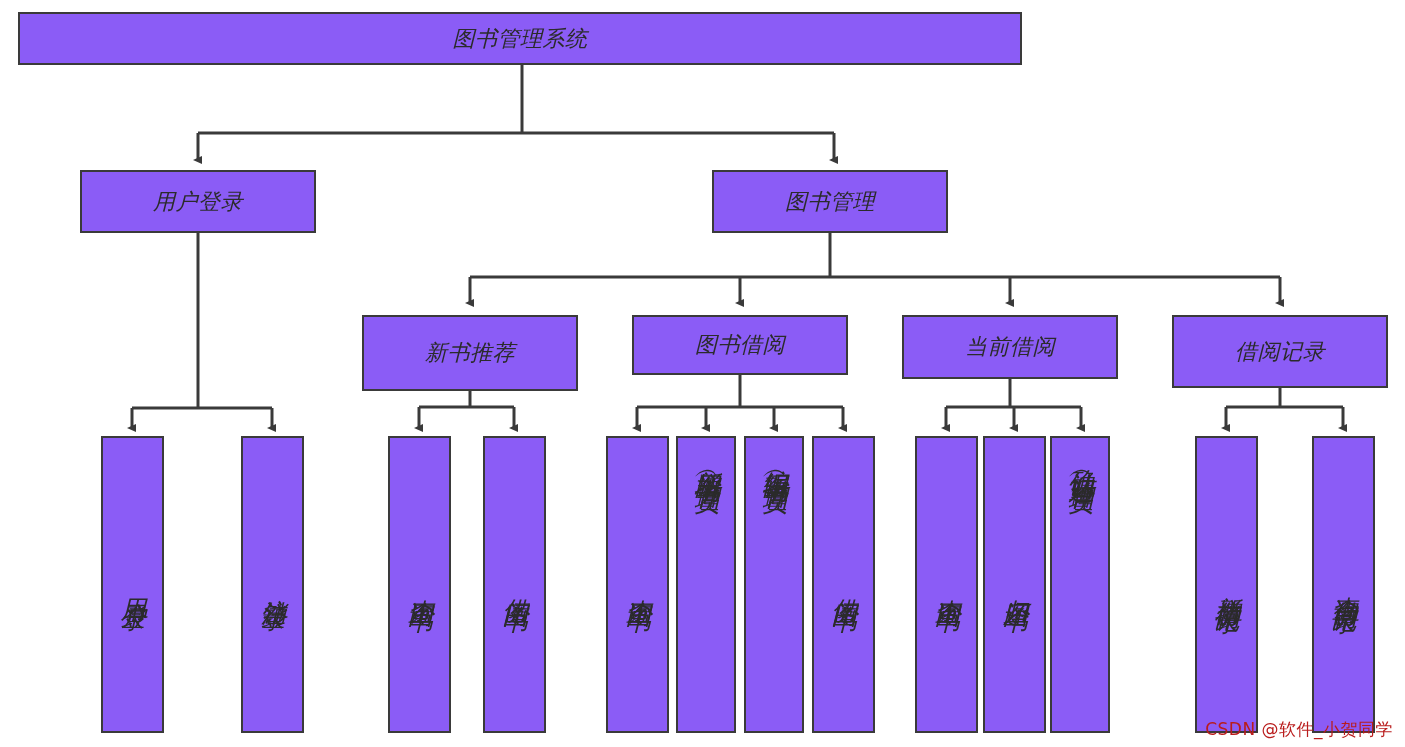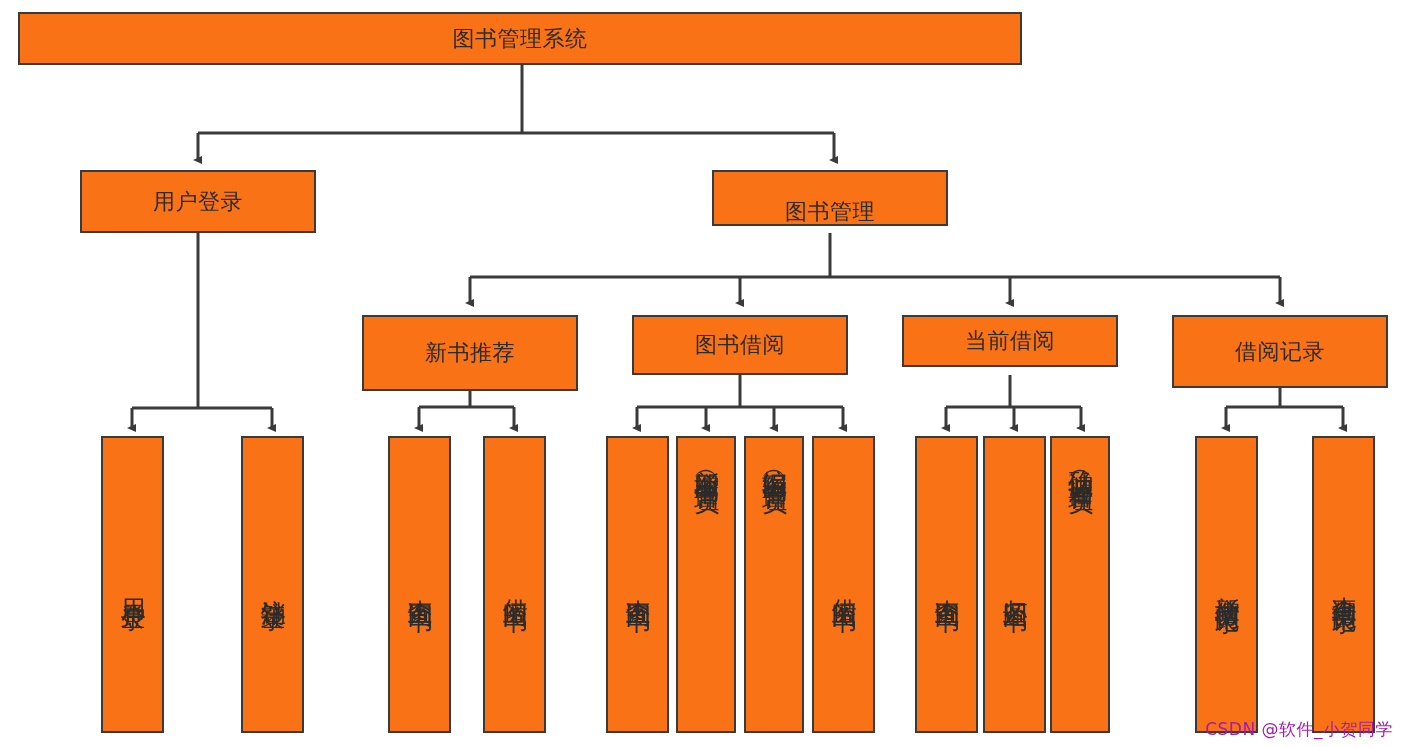--- a/index.html
+++ b/index.html
@@ -19,25 +19,26 @@
     position: absolute;
     left: 0;
     top: 0;
     width: 1405px;
     height: 747px;
   }
   .node-box {
     position: absolute;
     box-sizing: border-box;
     border: 2.5px solid #3a3a3a;
-    background: #f97316;
+    background: #8b5cf6;
     display: flex;
     align-items: center;
     justify-content: center;
     color: #2b2b2b;
+    font-style: italic;
   }
   .node-label {
     font-size: 22px;
     line-height: 1.15;
     letter-spacing: 0.5px;
     white-space: nowrap;
     color: #2b2b2b;
   }
   .node-box.vertical {
     align-items: flex-start;
@@ -54,21 +55,21 @@
   }
   .node-box.vertical.centered {
     align-items: center;
     padding-top: 0;
   }
   #watermark {
     position: absolute;
     right: 12px;
     bottom: 6px;
     font-size: 17px;
-    color: #a21caf;
+    color: #b91c1c;
     letter-spacing: 0.5px;
     user-select: none;
     white-space: nowrap;
   }
 </style>
 </head>
 <body>
 
 <div id="canvas">
 
@@ -122,31 +123,31 @@
     </g>
   </svg>
 
   <div class="node-box" style="left:18px; top:12px; width:1004px; height:53px;">
     <span class="node-label">图书管理系统</span>
   </div>
 
   <div class="node-box" style="left:80px; top:170px; width:236px; height:63px;">
     <span class="node-label">用户登录</span>
   </div>
-  <div class="node-box" style="left:712px; top:170px; width:236px; height:56px;align-items:flex-end;">
+  <div class="node-box" style="left:712px; top:170px; width:236px; height:63px;">
     <span class="node-label">图书管理</span>
   </div>
 
   <div class="node-box" style="left:362px; top:315px; width:216px; height:76px;">
     <span class="node-label">新书推荐</span>
   </div>
   <div class="node-box" style="left:632px; top:315px; width:216px; height:60px;">
     <span class="node-label">图书借阅</span>
   </div>
-  <div class="node-box" style="left:902px; top:315px; width:216px; height:52px;">
+  <div class="node-box" style="left:902px; top:315px; width:216px; height:64px;">
     <span class="node-label">当前借阅</span>
   </div>
   <div class="node-box" style="left:1172px; top:315px; width:216px; height:73px;">
     <span class="node-label">借阅记录</span>
   </div>
 
   <div class="node-box vertical centered" style="left:101px; top:436px; width:63px; height:297px;">
     <span class="node-label">用户登录</span>
   </div>
   <div class="node-box vertical centered" style="left:241px; top:436px; width:63px; height:297px;">

